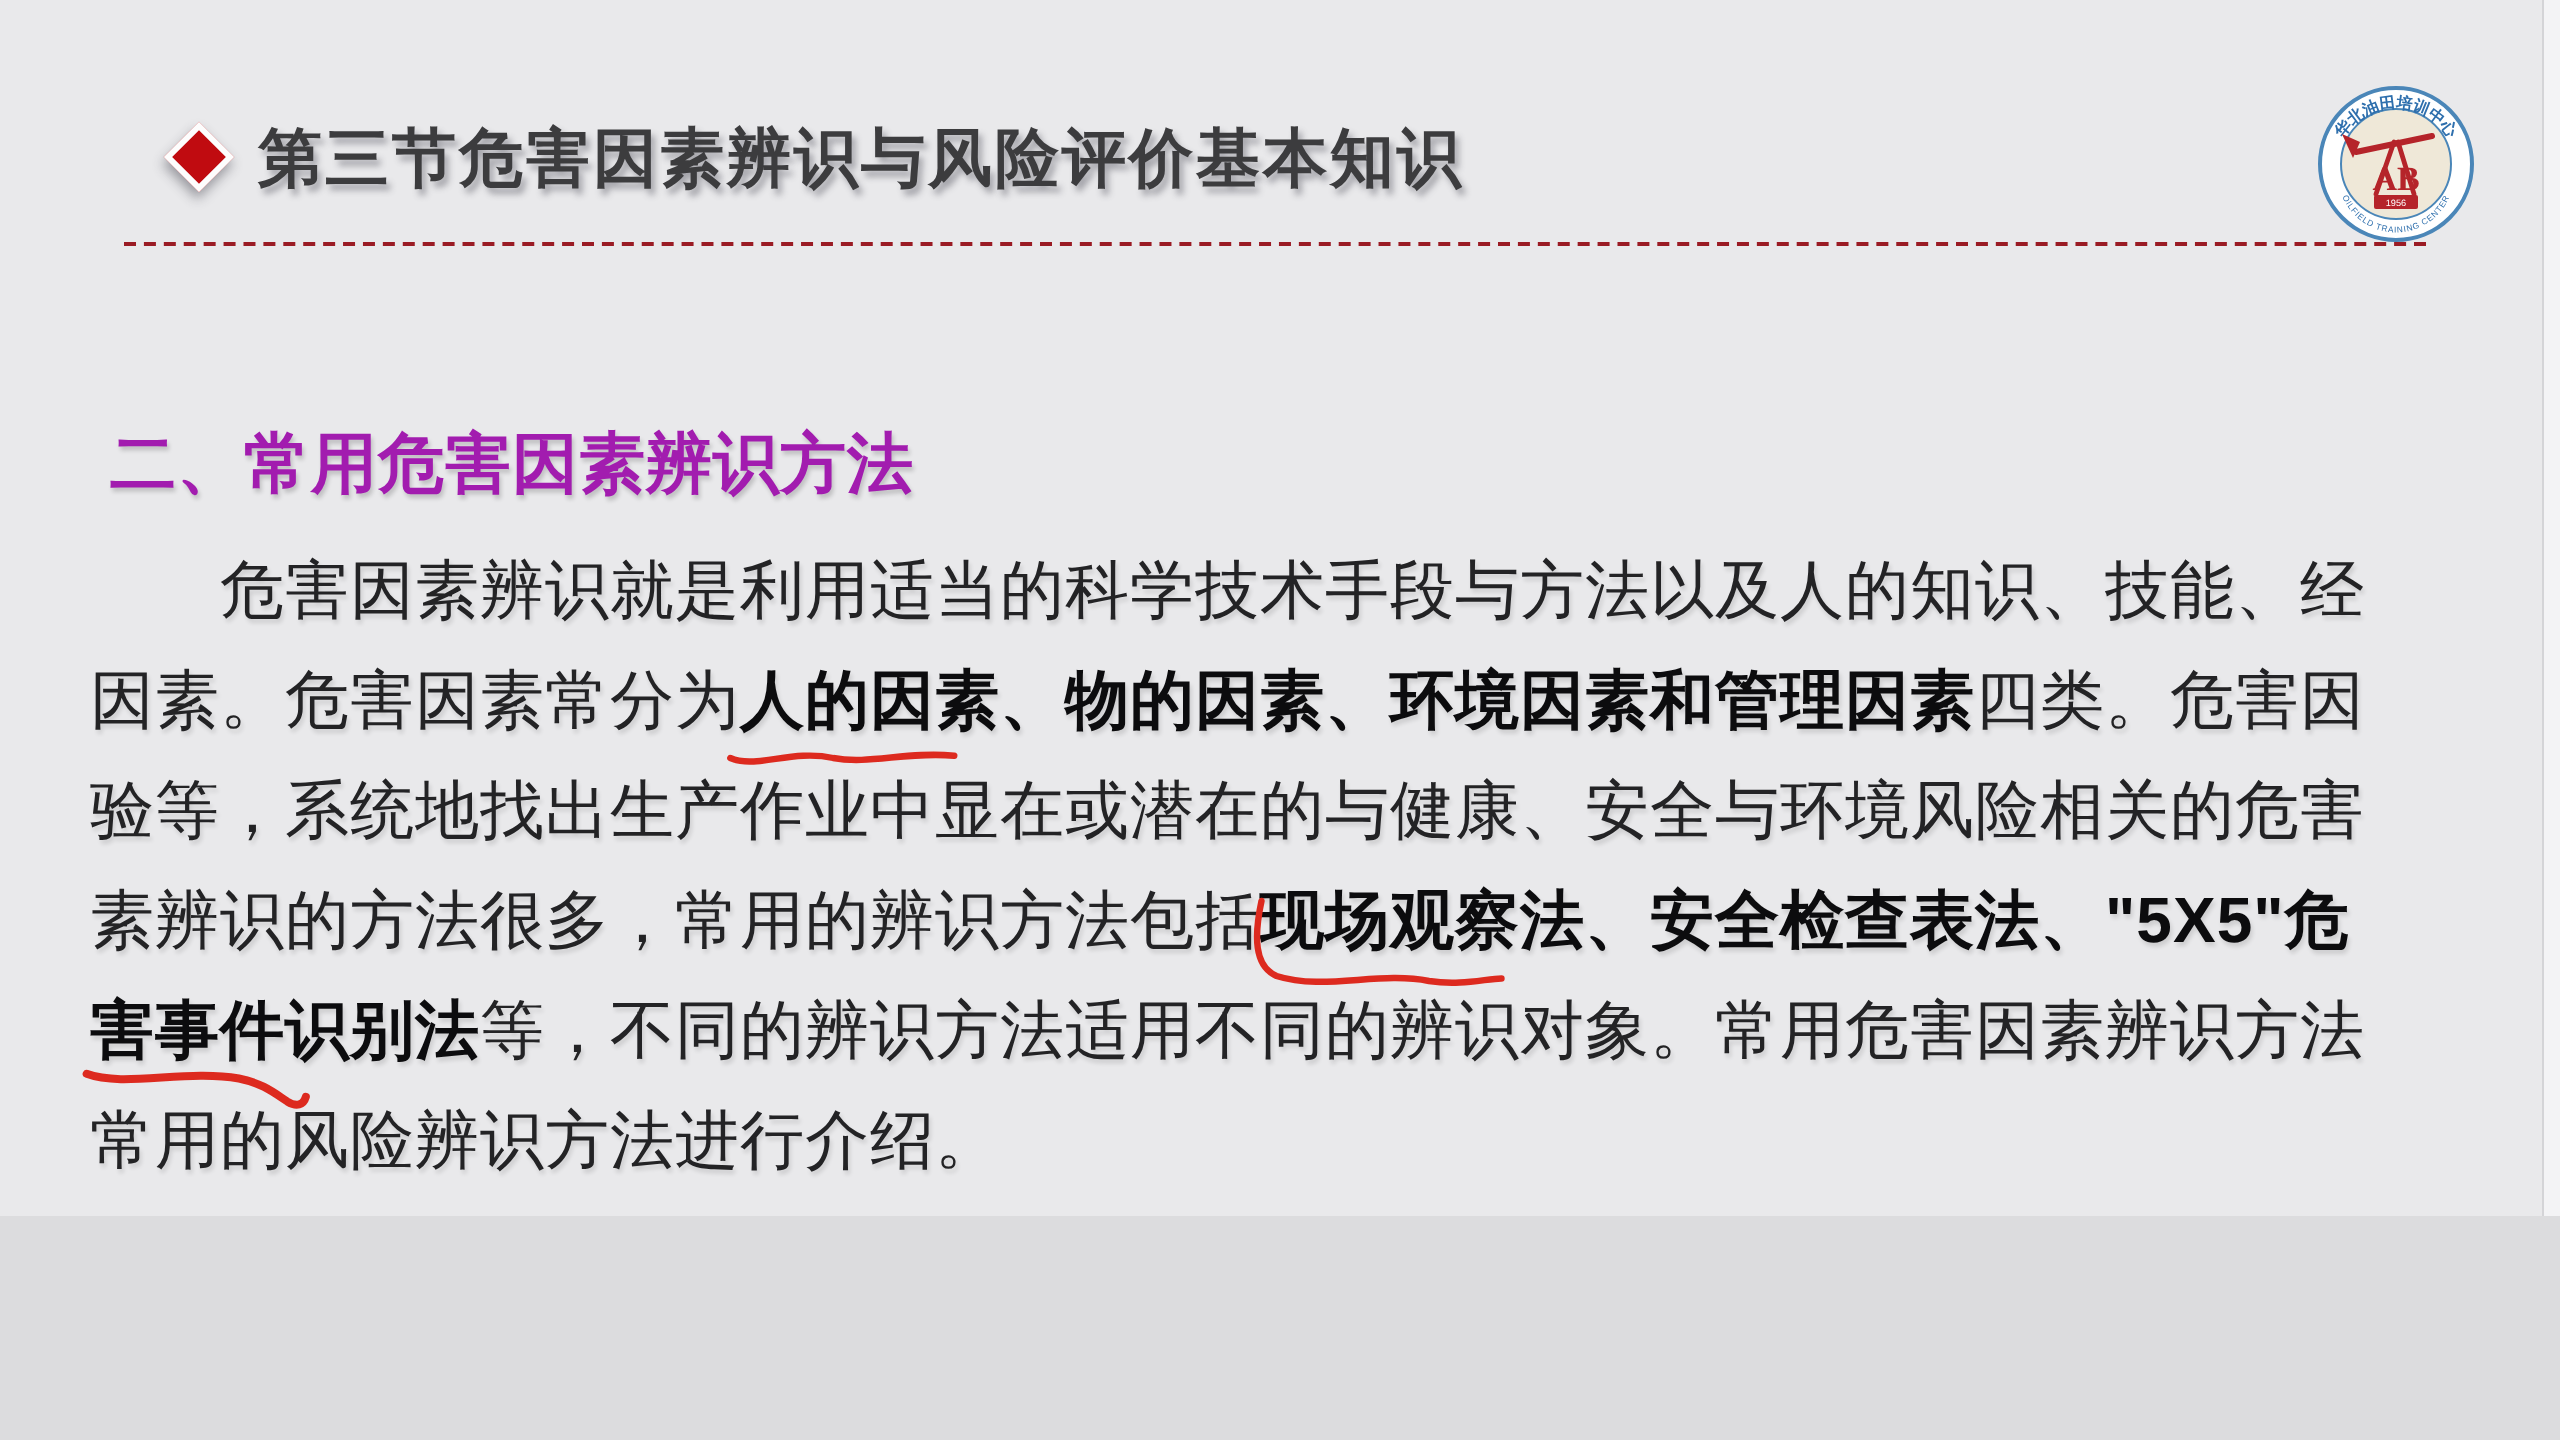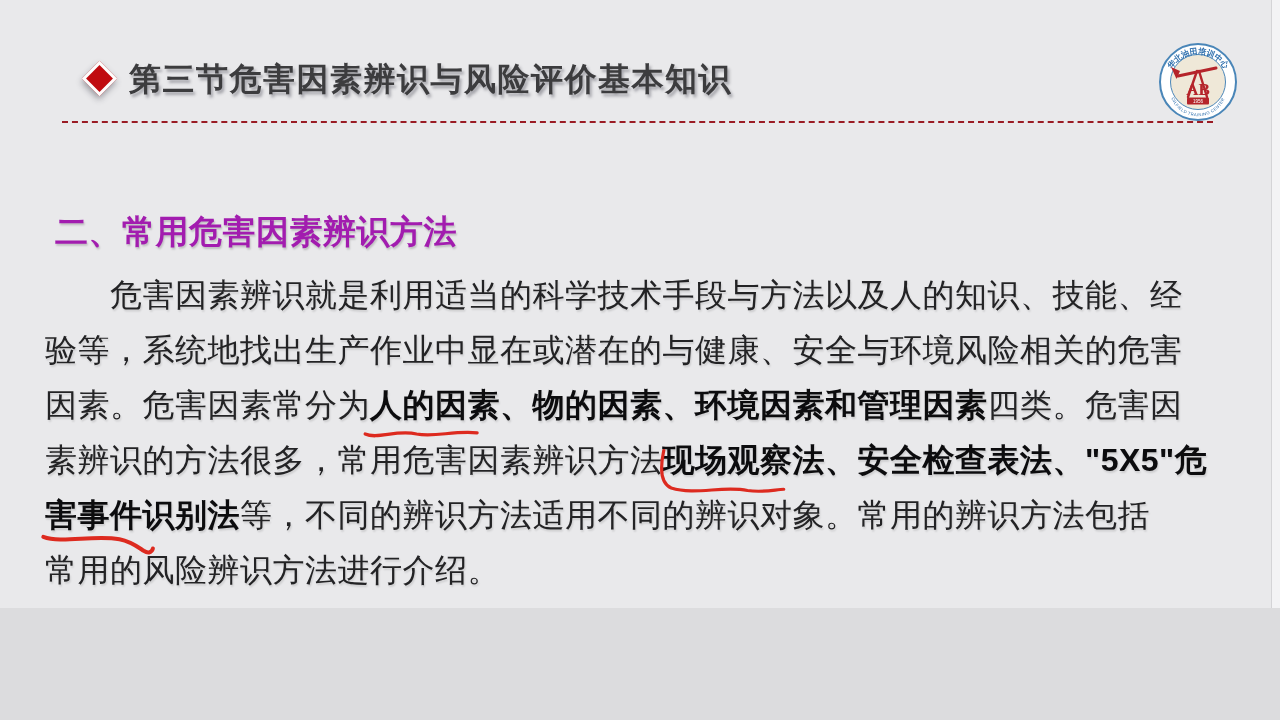--- a/index.html
+++ b/index.html
@@ -75,27 +75,27 @@
     <rect x="29" y="55.5" width="22" height="7" rx="1" fill="#b5242a"></rect>
     <text x="40" y="60.8" font-size="4.6" fill="#ffffff" text-anchor="middle">1956</text>
   </svg>
 
   <div class="divider"></div>
 
   <div class="heading">二、常用危害因素辨识方法</div>
 
   <div class="body-lines" id="body-lines">
       <div class="line"><span>　　危害因素辨识就是利用适当的科学技术手段与方法以及人的知识、技能、经</span></div>
-      <div class="line"><span>验等，系统地找出生产作业中显在或潜在的与健康、安全与环境风险相关的危害</span></div>
       <div class="line"><span>因素。危害因素常分为</span><span class="b ink">人的因素、物的因素、环境因素和管理因素<svg viewBox="0 0 100 14" preserveAspectRatio="none" style="left:-6px;right:-14px;bottom:-9px;height:16px;width:auto;">
             <path d="M1,7 C12,12 28,3 46,7 C62,10 78,4 99,6" fill="none" stroke="#dd2a1f" stroke-width="3.2" stroke-linecap="round" vector-effect="non-scaling-stroke"></path>
           </svg></span><span>四类。危害因</span></div>
-      <div class="line"><span>素辨识的方法很多，常用危害因素辨识方法</span><span class="b ink">现场观察法、安全检查表法、"5X5"危<svg viewBox="0 -26 100 40" preserveAspectRatio="none" style="left:-3px;right:-6px;bottom:-10px;height:50px;width:auto;">
+      <div class="line"><span>验等，系统地找出生产作业中显在或潜在的与健康、安全与环境风险相关的危害</span></div>
+      <div class="line"><span>素辨识的方法很多，常用的辨识方法包括</span><span class="b ink">现场观察法、安全检查表法、"5X5"危<svg viewBox="0 -26 100 40" preserveAspectRatio="none" style="left:-3px;right:-6px;bottom:-10px;height:50px;width:auto;">
             <path d="M3,-24 C0,-10 0,2 9,6 C28,12 50,4 70,8 C83,10 93,7 99,7" fill="none" stroke="#dd2a1f" stroke-width="3.2" stroke-linecap="round" vector-effect="non-scaling-stroke"></path>
           </svg></span></div>
       <div class="line"><span class="b ink">害事件识别法<svg viewBox="0 0 100 26" preserveAspectRatio="none" style="left:-4px;right:-44px;bottom:-17px;height:30px;width:auto;">
             <path d="M2,6 C18,12 45,4 68,8 C78,10 83,14 89,18 C93,20.5 96,19.5 97,16" fill="none" stroke="#dd2a1f" stroke-width="4" stroke-linecap="round" vector-effect="non-scaling-stroke"></path>
-          </svg></span><span>等，不同的辨识方法适用不同的辨识对象。常用的辨识方法包括</span></div>
+          </svg></span><span>等，不同的辨识方法适用不同的辨识对象。常用危害因素辨识方法</span></div>
       <div class="line"><span>常用的风险辨识方法进行介绍。</span></div>
     </div>
 
   <div class="edge-strip"></div>
 </div>
 
 </body></html>

